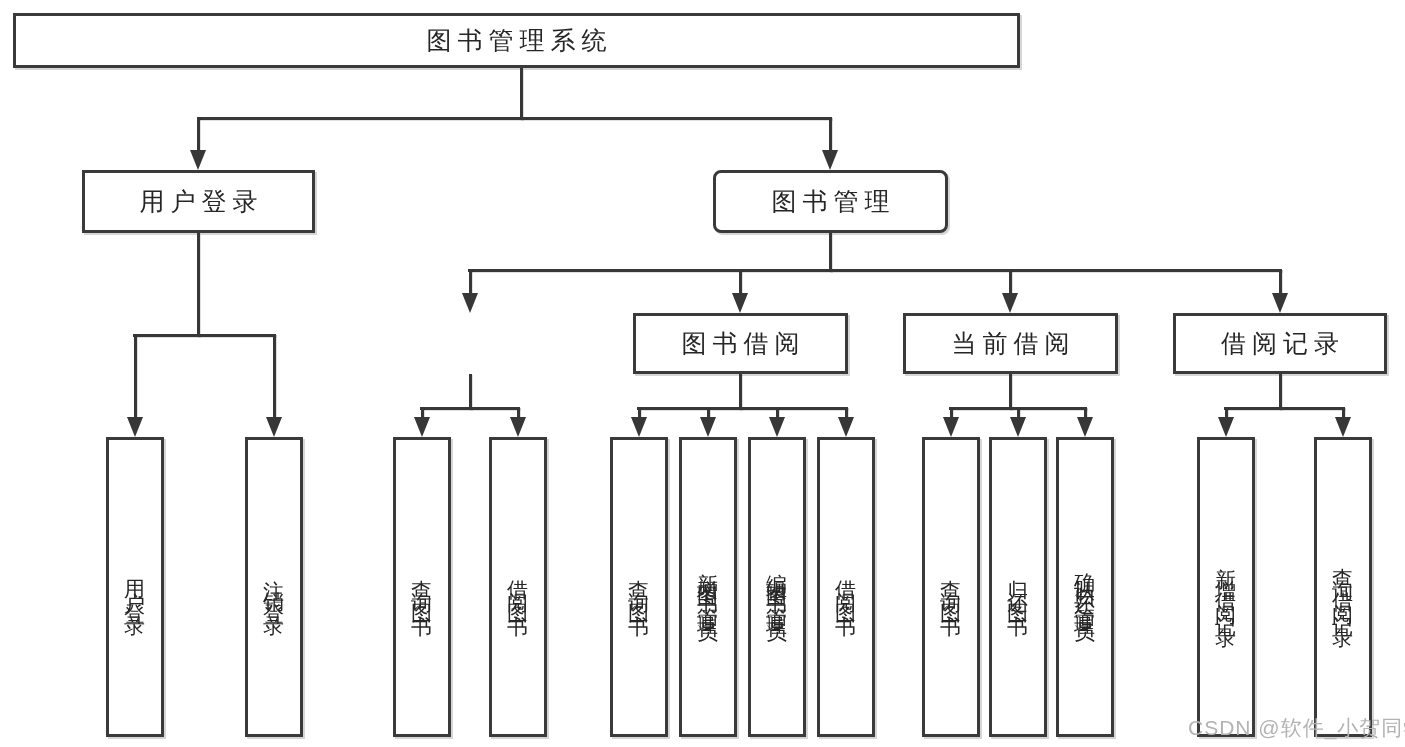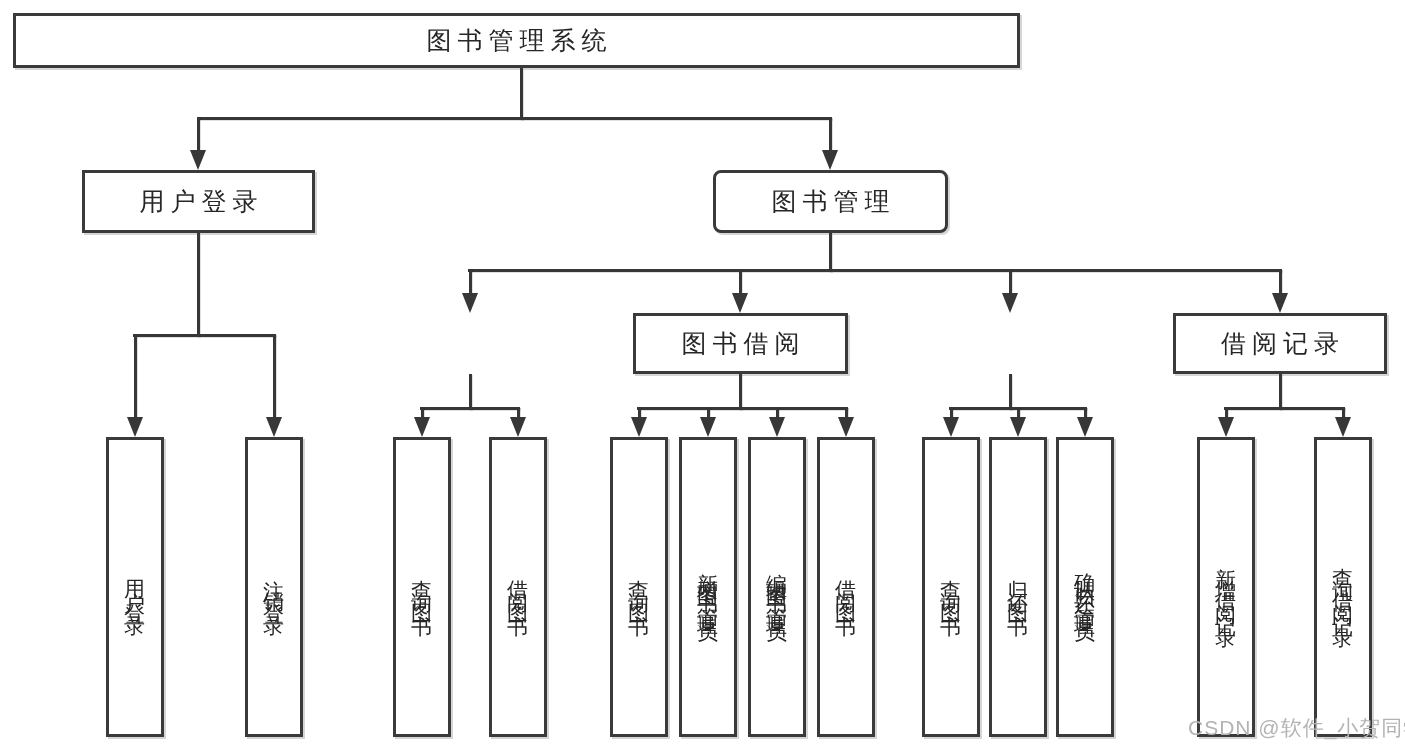--- a/index.html
+++ b/index.html
@@ -59,20 +59,21 @@
 <body>
 
 <div class="canvas">
 
   <div class="box hbox" id="n-root">图书管理系统</div>
 
   <div class="box hbox" id="n-user-login">用户登录</div>
   <div class="box hbox" id="n-book-mgmt">图书管理</div>
 
   <div class="box hbox" id="n-book-borrow">图书借阅</div>
+  <div class="box hbox" id="n-cur-borrow">当前借阅</div>
   <div class="box hbox" id="n-borrow-rec">借阅记录</div>
 
   <div class="box vbox leaf" id="l-user-login">用户登录</div>
   <div class="box vbox leaf" id="l-logout">注销登录</div>
 
   <div class="box vbox leaf" id="l-nbr-query">查询图书</div>
   <div class="box vbox leaf" id="l-nbr-borrow">借阅图书</div>
 
   <div class="box vbox leaf" id="l-bb-query">查询图书</div>
   <div class="box vbox leaf tight" id="l-bb-add">新增图书（管理员）</div>

